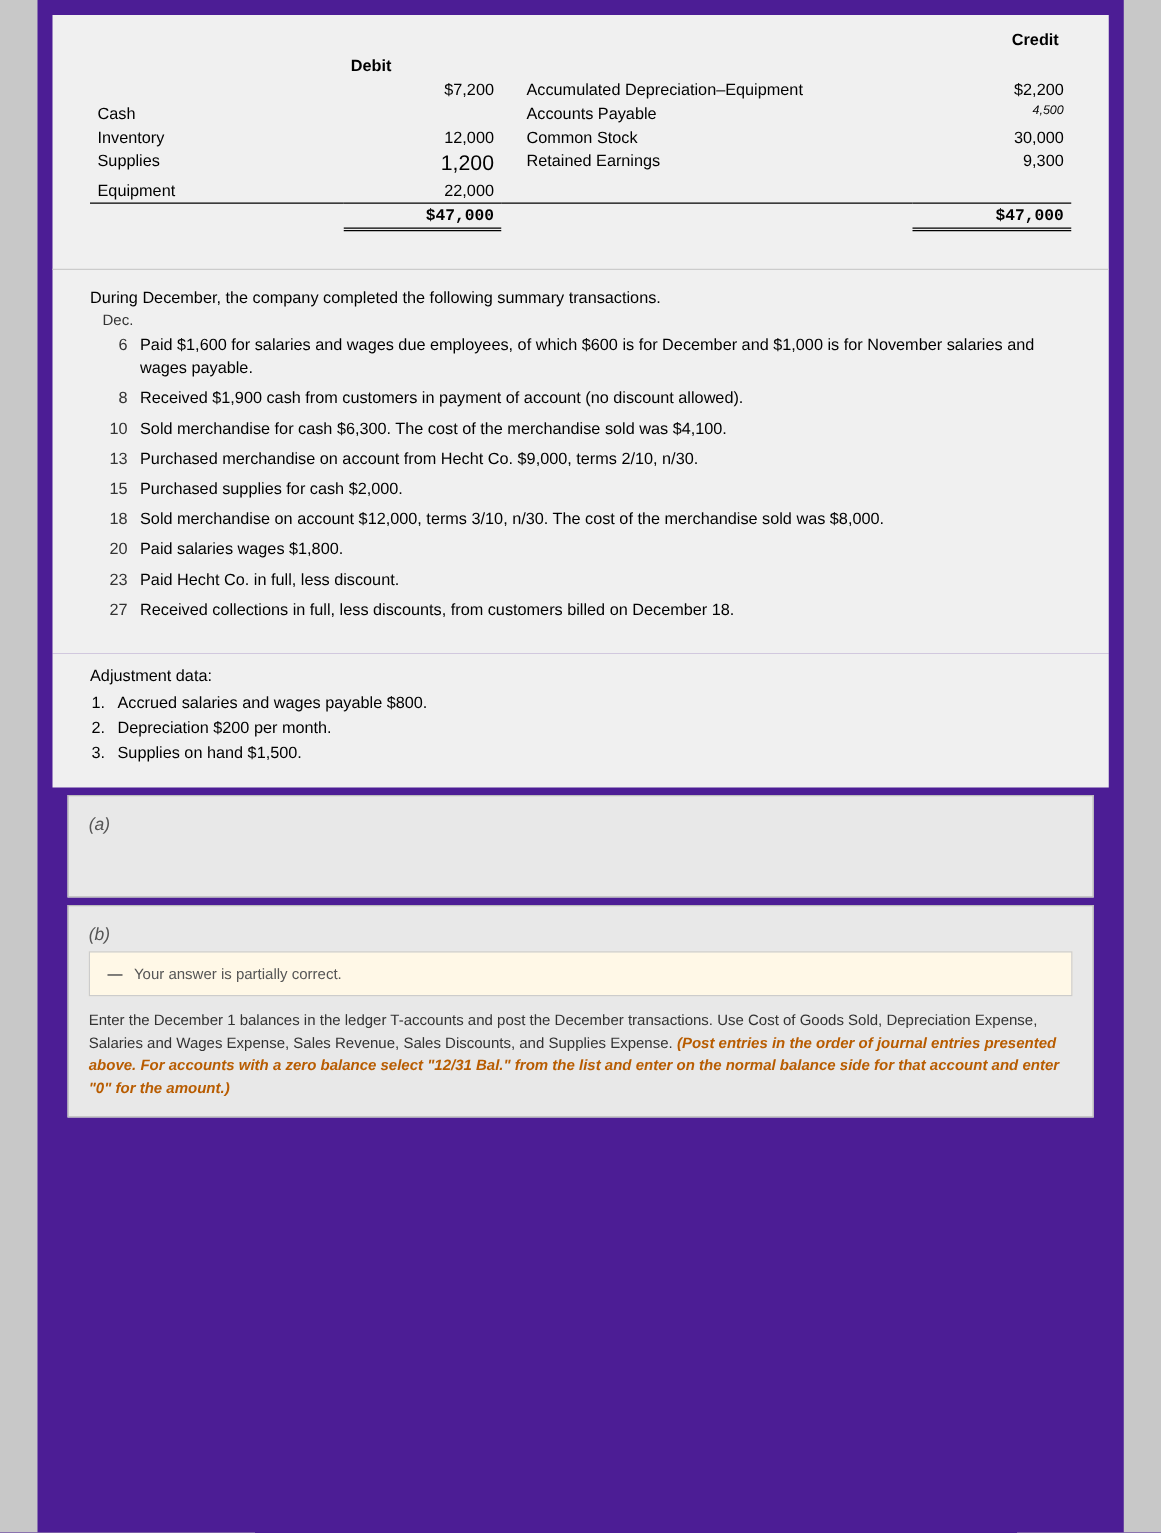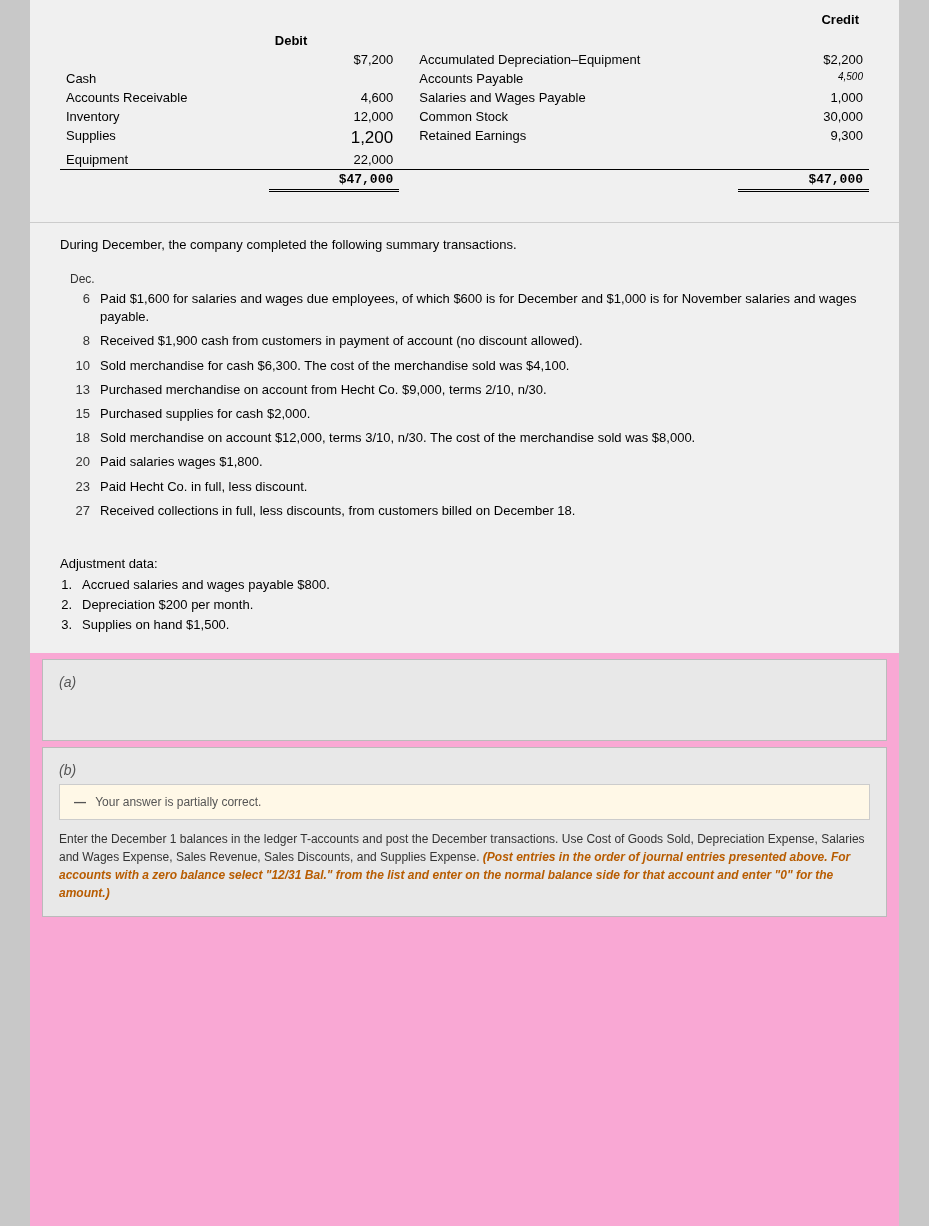--- a/index.html
+++ b/index.html
@@ -4,25 +4,25 @@
   <style>
     * { margin: 0; padding: 0; box-sizing: border-box; }
     body {
       font-family: Arial, sans-serif;
       font-size: 13px;
       background: #c8c8c8;
       width: 929px;
       min-height: 1226px;
     }
     .main-container {
-      background: #f9a8d4;
+      background: #4c1d95;
       margin: 0 auto;
       width: 869px;
       min-height: 1226px;
-      padding: 0;
+      padding: 12px;
     }
     .top-section {
       background: #f0f0f0;
       padding: 12px 30px 20px 30px;
       border-bottom: 1px solid #ccc;
     }
     .header-row {
       display: flex;
       justify-content: flex-end;
       margin-bottom: 4px;
@@ -60,21 +60,21 @@
       border-top: 2px solid #000;
       border-bottom: 3px double #000;
       font-family: Liberation Mono, monospace;
     }
 
     .transactions-section {
       background: #f0f0f0;
       padding: 14px 30px 20px 30px;
     }
     .transactions-section p {
-      margin-bottom: 20px;
+      margin-bottom: 4px;
       font-size: 13px;
     }
     .transaction-list {
       margin-left: 10px;
     }
     .transaction-item {
       display: flex;
       margin-bottom: 6px;
       font-size: 13px;
       line-height: 1.4;
@@ -185,26 +185,20 @@
       <td style="font-size:13px; padding-left:20px;">Accumulated Depreciation–Equipment</td>
       <td class="amount-col" style="font-size:13px;">$2,200</td>
     </tr>
           <tr>
       <td style="font-size:13px;">Cash</td>
       <td class="amount-col" style="font-size:13px;"></td>
       <td style="font-size:13px; padding-left:20px;">Accounts Payable</td>
       <td class="amount-col" style="font-size:10px;font-style:italic;">4,500</td>
     </tr>
           <tr>
-      <td style="font-size:13px;">Accounts Receivable</td>
-      <td class="amount-col" style="font-size:13px;">4,600</td>
-      <td style="font-size:13px; padding-left:20px;">Salaries and Wages Payable</td>
-      <td class="amount-col" style="font-size:13px;">1,000</td>
-    </tr>
-          <tr>
       <td style="font-size:13px;">Inventory</td>
       <td class="amount-col" style="font-size:13px;">12,000</td>
       <td style="font-size:13px; padding-left:20px;margin-top:24px;">Common Stock</td>
       <td class="amount-col" style="font-size:13px;">30,000</td>
     </tr>
           <tr>
       <td style="font-size:13px;">Supplies</td>
       <td class="amount-col" style="font-size:17px;">1,200</td>
       <td style="font-size:13px; padding-left:20px;">Retained Earnings</td>
       <td class="amount-col" style="font-size:13px;">9,300</td>

